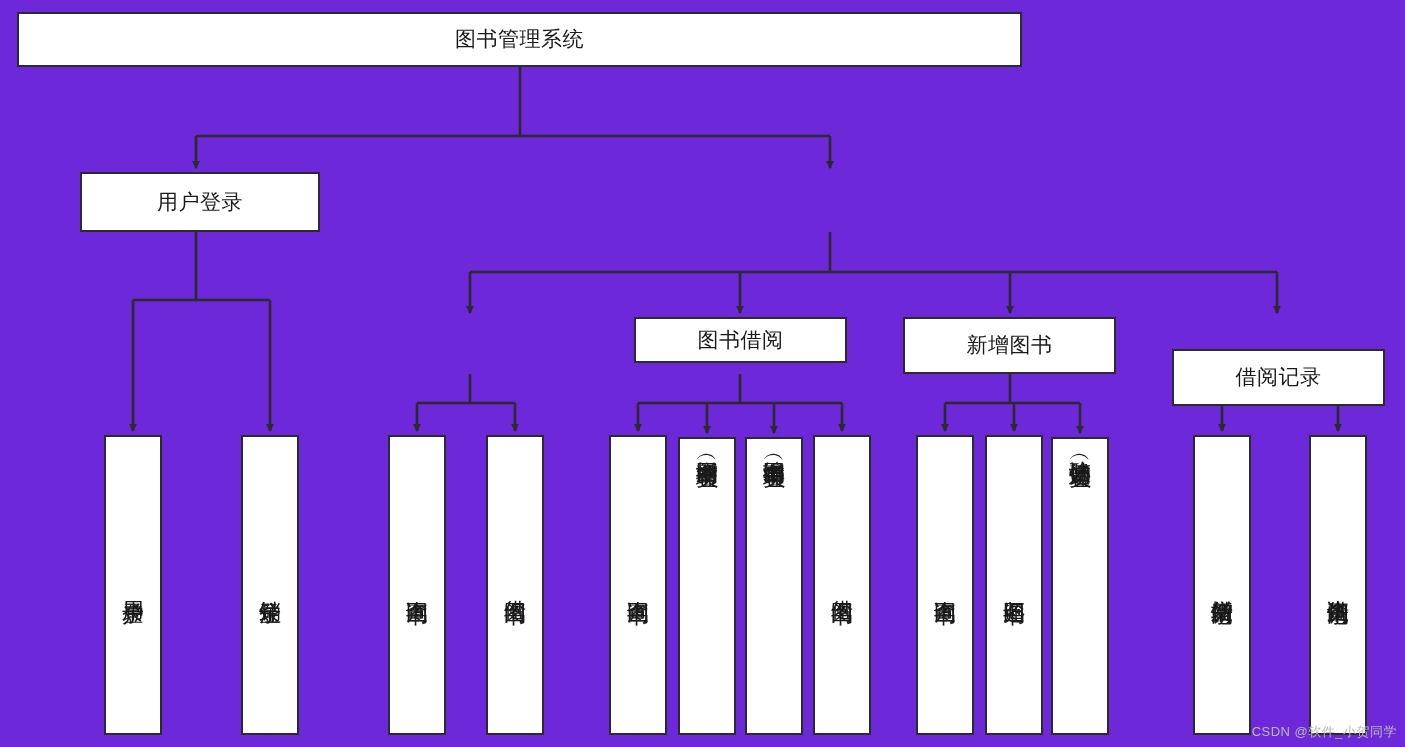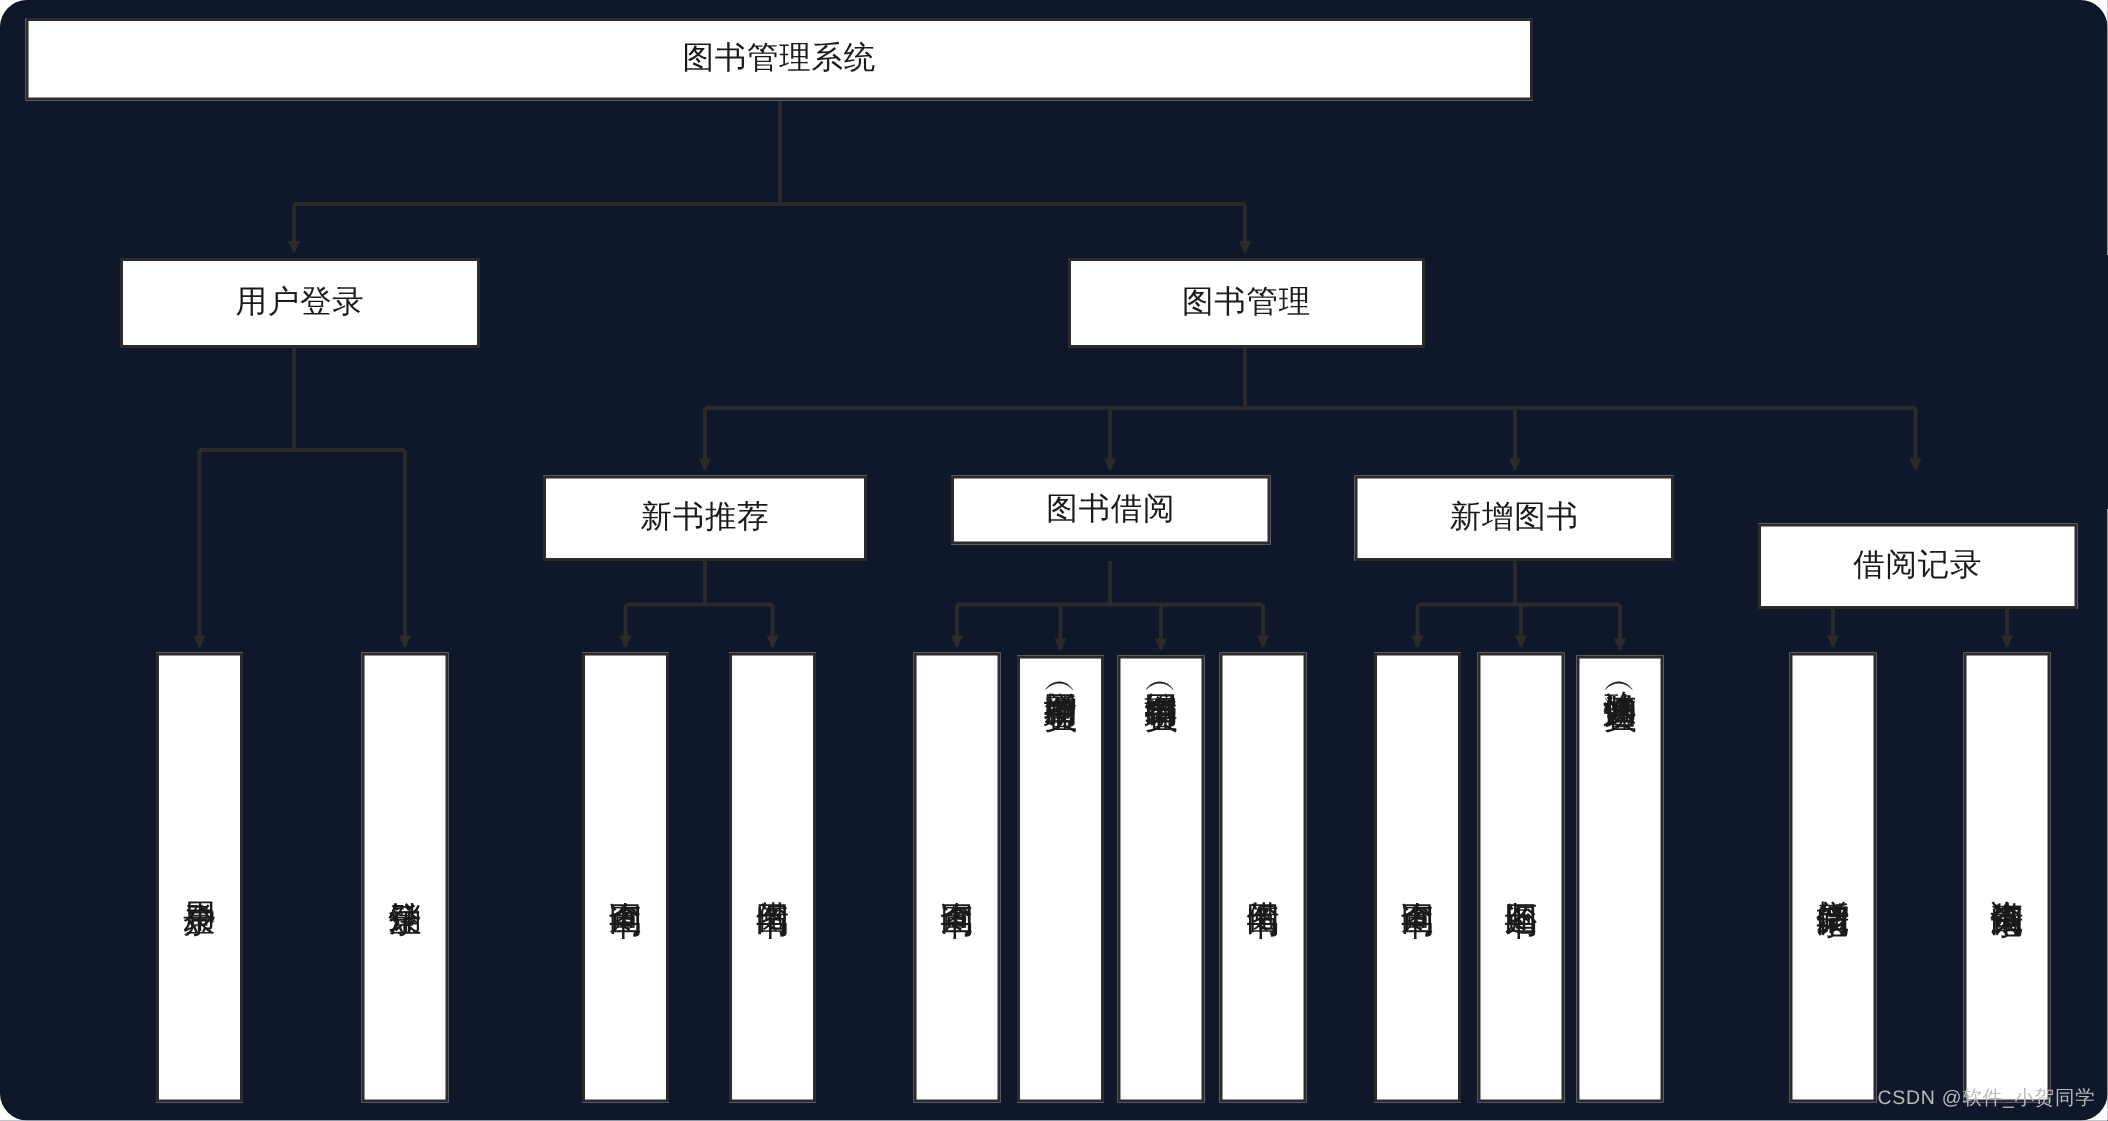--- a/index.html
+++ b/index.html
@@ -9,23 +9,22 @@
     background: #ffffff;
   }
   body {
     font-family: "Liberation Sans", "DejaVu Sans", sans-serif;
     color: #1a1a1a;
   }
   #diagram-root {
     position: relative;
     width: 1405px;
     height: 747px;
-    background: #0f172a;
+    background: #6d28d9;
     overflow: hidden;
-    border-radius: 18px;
   }
   #connector-layer {
     position: absolute;
     left: 0;
     top: 0;
     width: 1405px;
     height: 747px;
     pointer-events: none;
   }
   .node {
@@ -124,27 +123,21 @@
     </g>
   </svg>
 
   <div class="node horiz" style="left:17px; top:12px; width:1005px; height:55px;">
     <span class="node-label">图书管理系统</span>
   </div>
 
   <div class="node horiz" style="left:80px; top:172px; width:240px; height:60px;">
     <span class="node-label">用户登录</span>
   </div>
-  <div class="node horiz" style="left:712px; top:172px; width:238px; height:60px;">
-    <span class="node-label">图书管理</span>
-  </div>
 
-  <div class="node horiz" style="left:362px; top:317px; width:216px; height:57px;">
-    <span class="node-label">新书推荐</span>
-  </div>
   <div class="node horiz" style="left:634px; top:317px; width:213px; height:46px;">
     <span class="node-label">图书借阅</span>
   </div>
   <div class="node horiz" style="left:903px; top:317px; width:213px; height:57px;">
     <span class="node-label">新增图书</span>
   </div>
   <div class="node horiz" style="left:1172px; top:317px; width:213px; height:57px;margin-top:32px;">
     <span class="node-label">借阅记录</span>
   </div>
 

